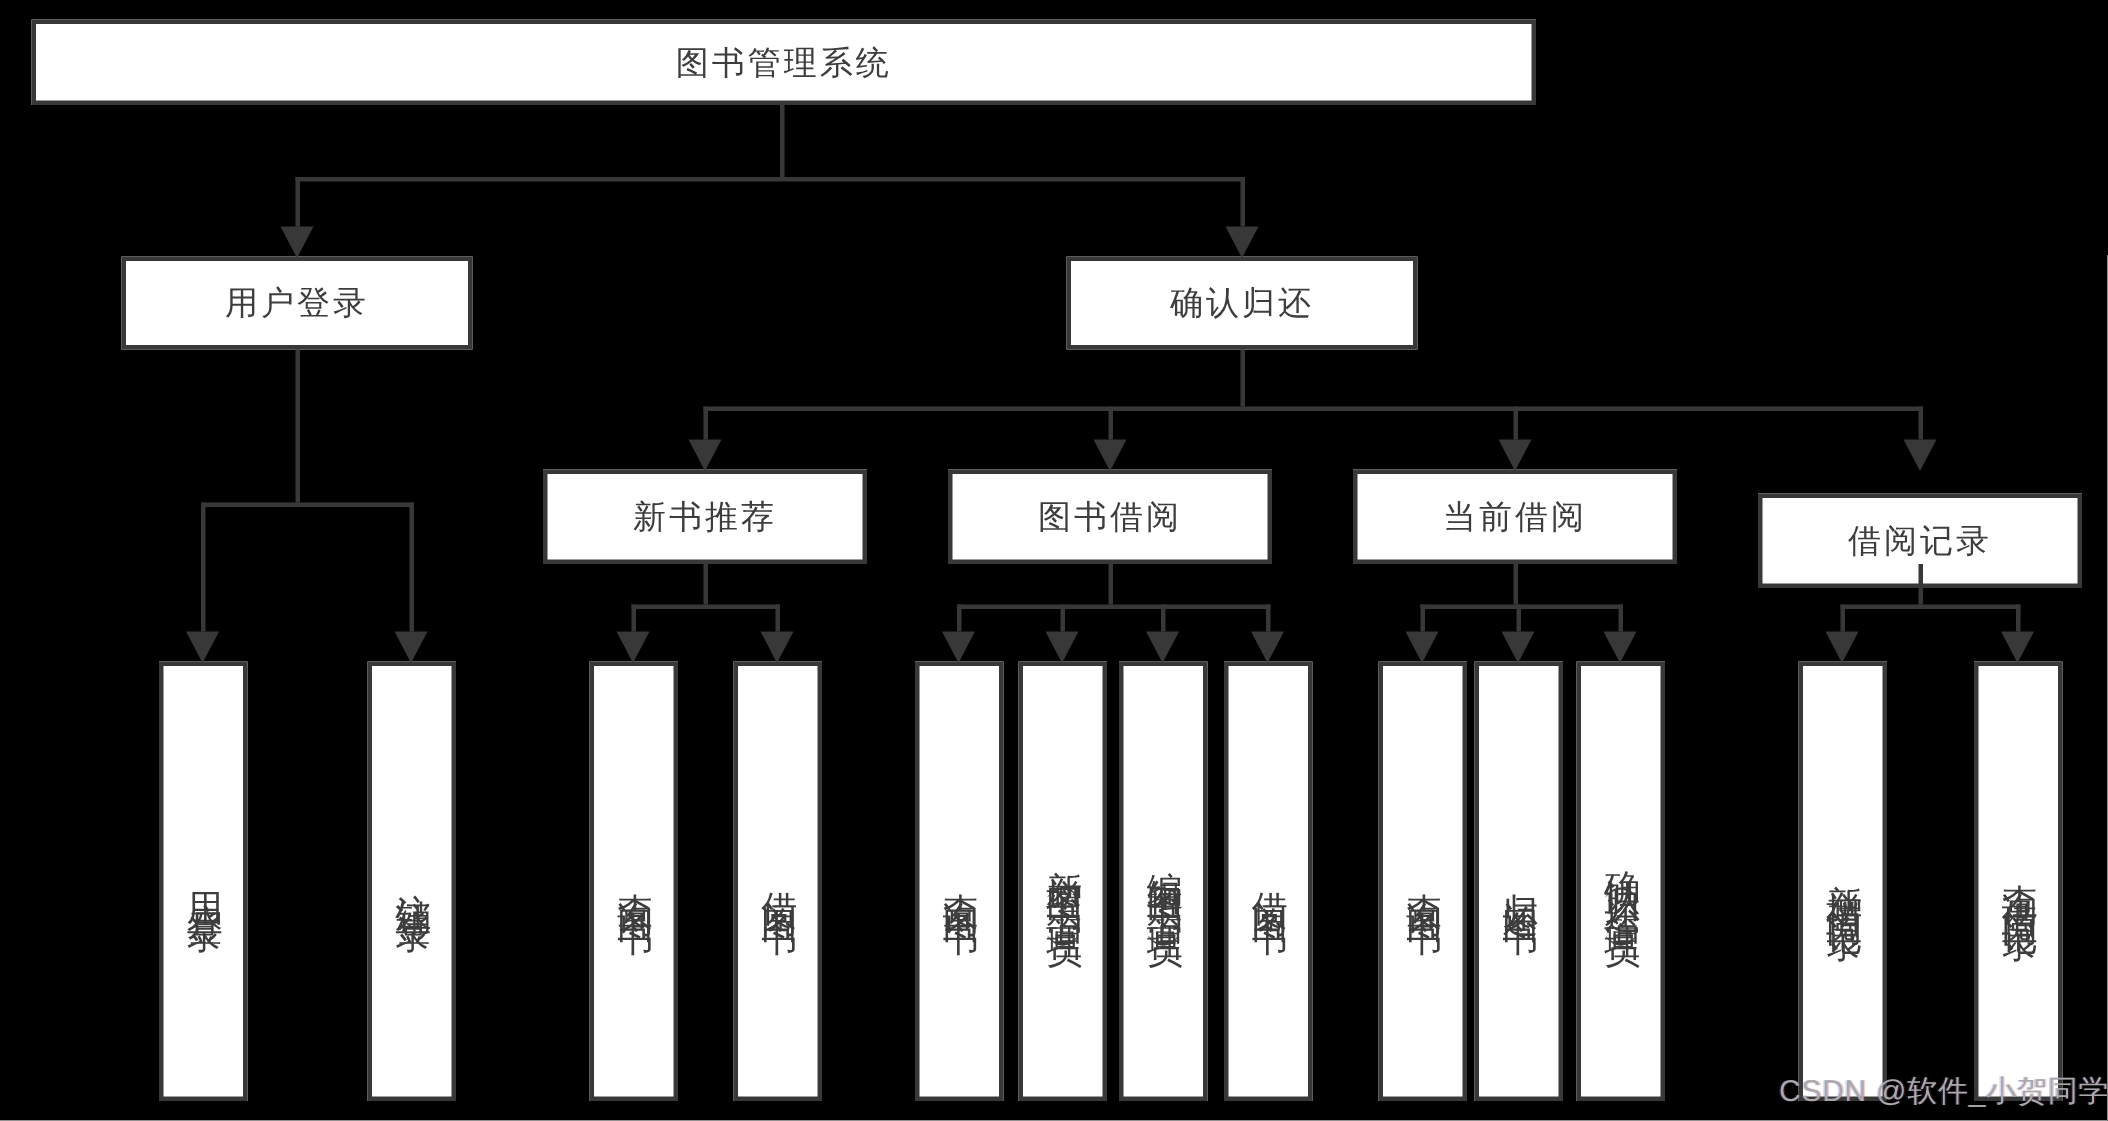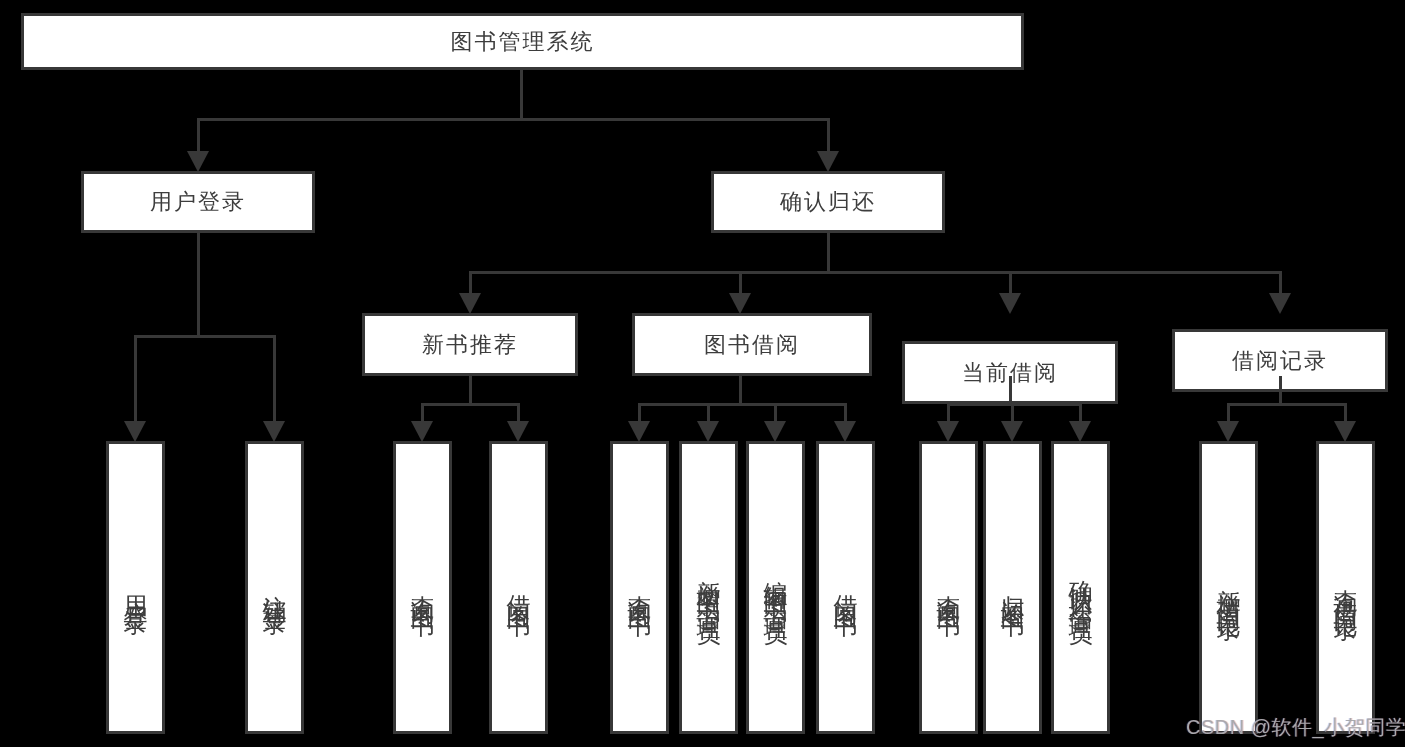--- a/index.html
+++ b/index.html
@@ -43,24 +43,24 @@
     <span class="h-label">用户登录</span>
   </div>
 
   <div class="box" style="left:711px;top:171px;width:234px;height:62px;">
     <span class="h-label">确认归还</span>
   </div>
 
   <div class="box" style="left:362px;top:313px;width:216px;height:63px;font-family:Liberation Mono, monospace;">
     <span class="h-label">新书推荐</span>
   </div>
-  <div class="box" style="left:632px;top:313px;width:240px;height:63px;">
+  <div class="box" style="left:632px;top:313px;width:216px;height:63px;">
     <span class="h-label">图书借阅</span>
   </div>
-  <div class="box" style="left:902px;top:313px;width:216px;height:63px;margin-top:28px;">
+  <div class="box" style="left:902px;top:313px;width:216px;height:63px;">
     <span class="h-label">当前借阅</span>
   </div>
   <div class="box" style="left:1172px;top:329px;width:216px;height:63px;">
     <span class="h-label">借阅记录</span>
   </div>
 
   <div class="box leaf" style="left:106px;top:441px;width:59px;height:293px;">用户登录</div>
   <div class="box leaf" style="left:245px;top:441px;width:59px;height:293px;">注销登录</div>
 
   <div class="box leaf" style="left:393px;top:441px;width:59px;height:293px;">查询图书</div>

